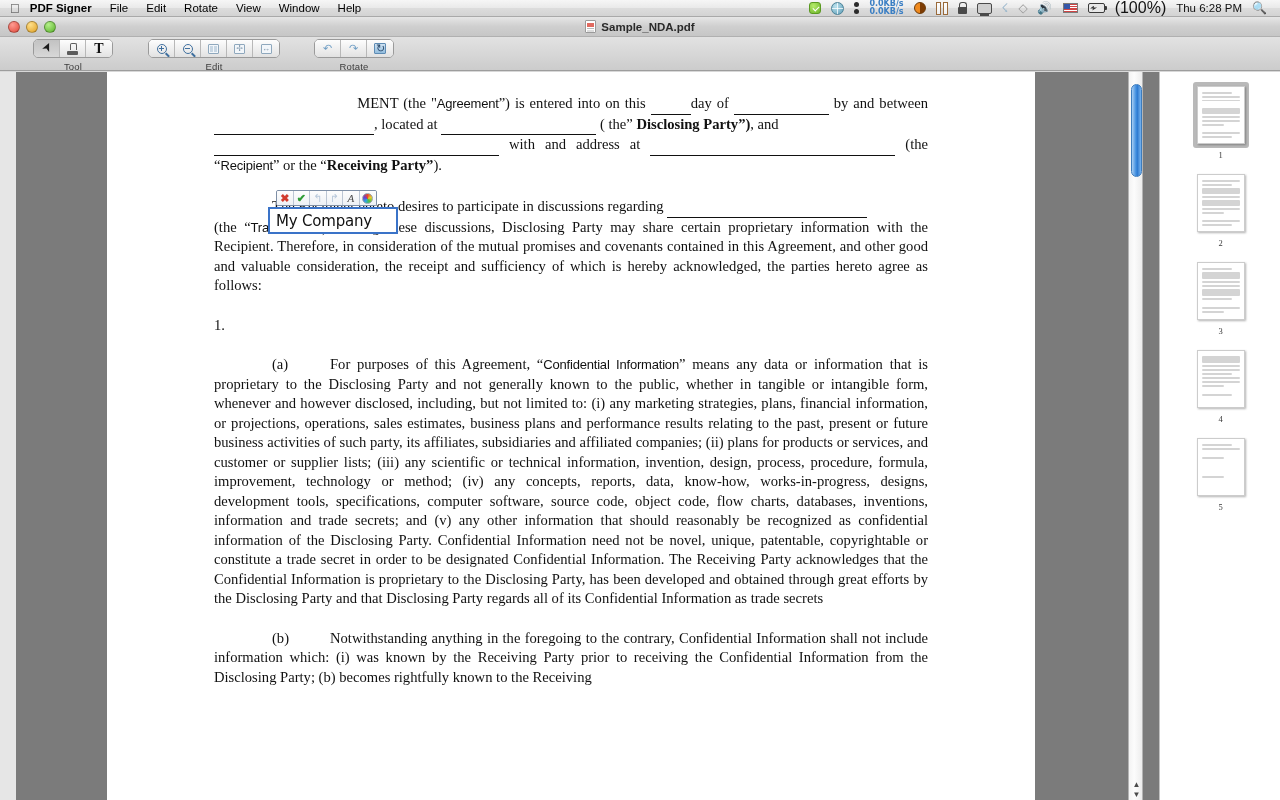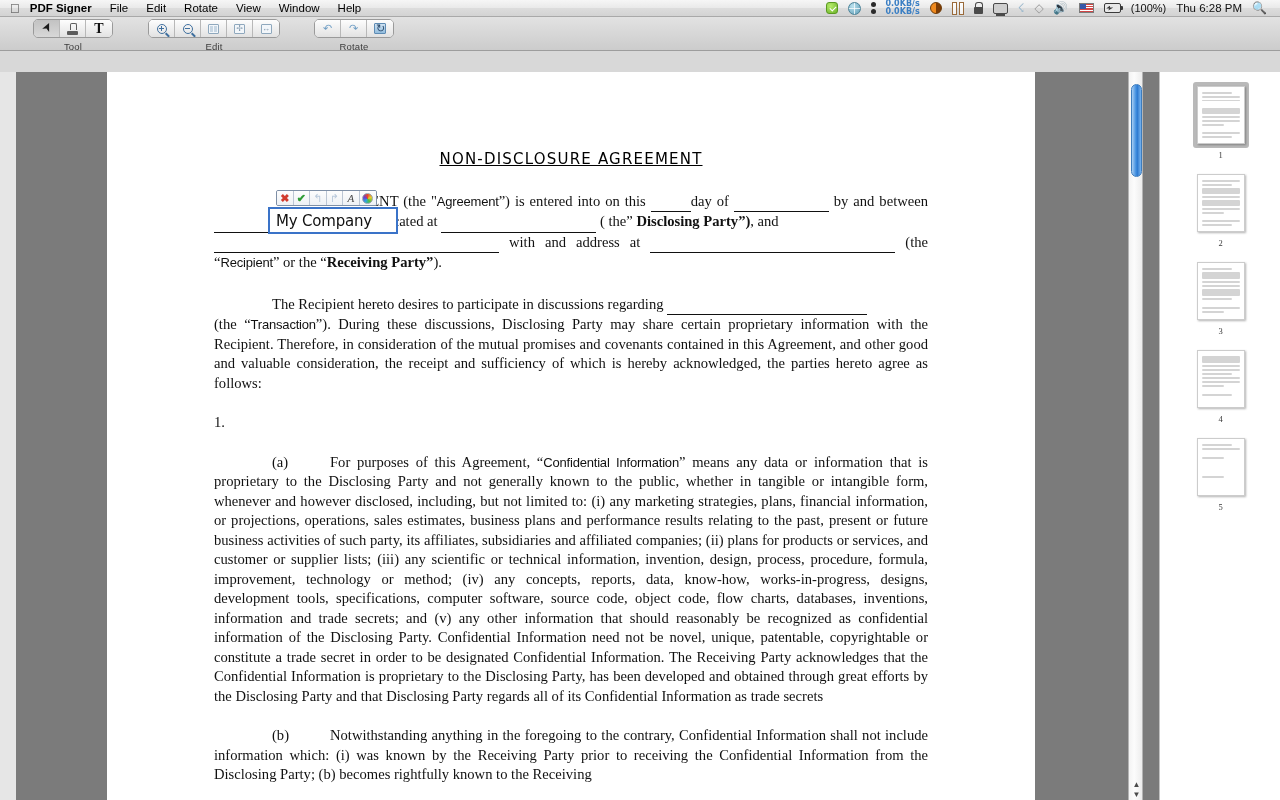--- a/index.html
+++ b/index.html
@@ -112,21 +112,21 @@
   }
   .si-batt::before {
     content: ""; position: absolute; right: -3.5px; top: 2.4px;
     width: 2.5px; height: 4px; background: #3a3a3a; border-radius: 0 1px 1px 0;
   }
   .si-batt::after {
     content: ""; position: absolute; left: 1.5px; top: 1.5px;
     width: 7px; height: 5px; background: #3a3a3a;
     clip-path: polygon(55% 0, 0 60%, 42% 60%, 30% 100%, 100% 40%, 52% 40%);
   }
-  .si-pct { font-size: 11px; color: #111; }
+  .si-pct { font-size: 16px; color: #111; }
   .si-clock { font-size: 11.5px; color: #111; white-space: nowrap; }
   .si-search { font-size: 12px; color: #2b2b2b; }
 
   
   #window {
     position: absolute; top: 17px; left: 0;
     width: 1280px; height: 783px;
     background: #d8d8d8;
   }
 
@@ -447,20 +447,31 @@
     <span class="si-flag"></span>
     <span class="si-batt"></span>
     <span class="si-pct">(100%)</span>
     <span class="si-clock">Thu 6:28 PM</span>
     <span class="si-search">🔍</span>
   </span>
 </div>
 
 <div id="window">
 
+  <div id="titlebar">
+    <span class="traffic">
+      <span class="tl-close"></span>
+      <span class="tl-min"></span>
+      <span class="tl-max"></span>
+    </span>
+    <span class="doc-title">
+      <span class="pdf-ico"></span>
+      <span>Sample_NDA.pdf</span>
+    </span>
+  </div>
 
   <div id="toolbar">
 
     <div class="tgroup" style="left:33px;">
       <div class="seg">
         <button class="on">
           <span class="cursor-ico"></span>
         </button>
         <button>
           <span class="stamp-ico"></span>
@@ -518,21 +529,20 @@
   </div>
 
   <div id="content">
 
     <div id="page-gutter-left"></div>
 
     <div id="page">
 
       <div class="doc">
 
-        <div class="doc-title-line">NON-DISCLOSURE AGREEMENT</div>
 
         <p class="para p1">
           <span class="indent"></span><span style="visibility:hidden">THIS AGREE</span><span>MENT (the "</span><span class="sans">Agreement</span><span>”) is entered into on this </span><span class="ul u40">&nbsp;</span><span>day of </span><span class="ul u95">&nbsp;</span><span> by and between </span><span class="ul u160">&nbsp;</span><span>, located at </span><span class="ul u155">&nbsp;</span><span> ( the” </span><span class="bold">Disclosing Party”)</span><span>, and </span><br><span class="ul u285">&nbsp;</span><span> with and address at </span><span class="ul u245">&nbsp;</span><span> (the “</span><span class="sans">Recipient</span><span>” or the “</span><span class="bold">Receiving Party”</span><span>).</span>
         </p>
 
         <p class="para p2">
           <span class="indent"></span><span>The Recipient hereto desires to participate in discussions regarding </span><span class="ul u200">&nbsp;</span><br><span>(the “</span><span class="sans">Transaction</span><span>”).   During these discussions, Disclosing Party may share certain proprietary information with the Recipient.  Therefore, in consideration of the mutual promises and covenants contained in this Agreement, and other good and valuable consideration, the receipt and sufficiency of which is hereby acknowledged, the parties hereto agree as follows:</span>
         </p>
 
         <div class="sec-head">

